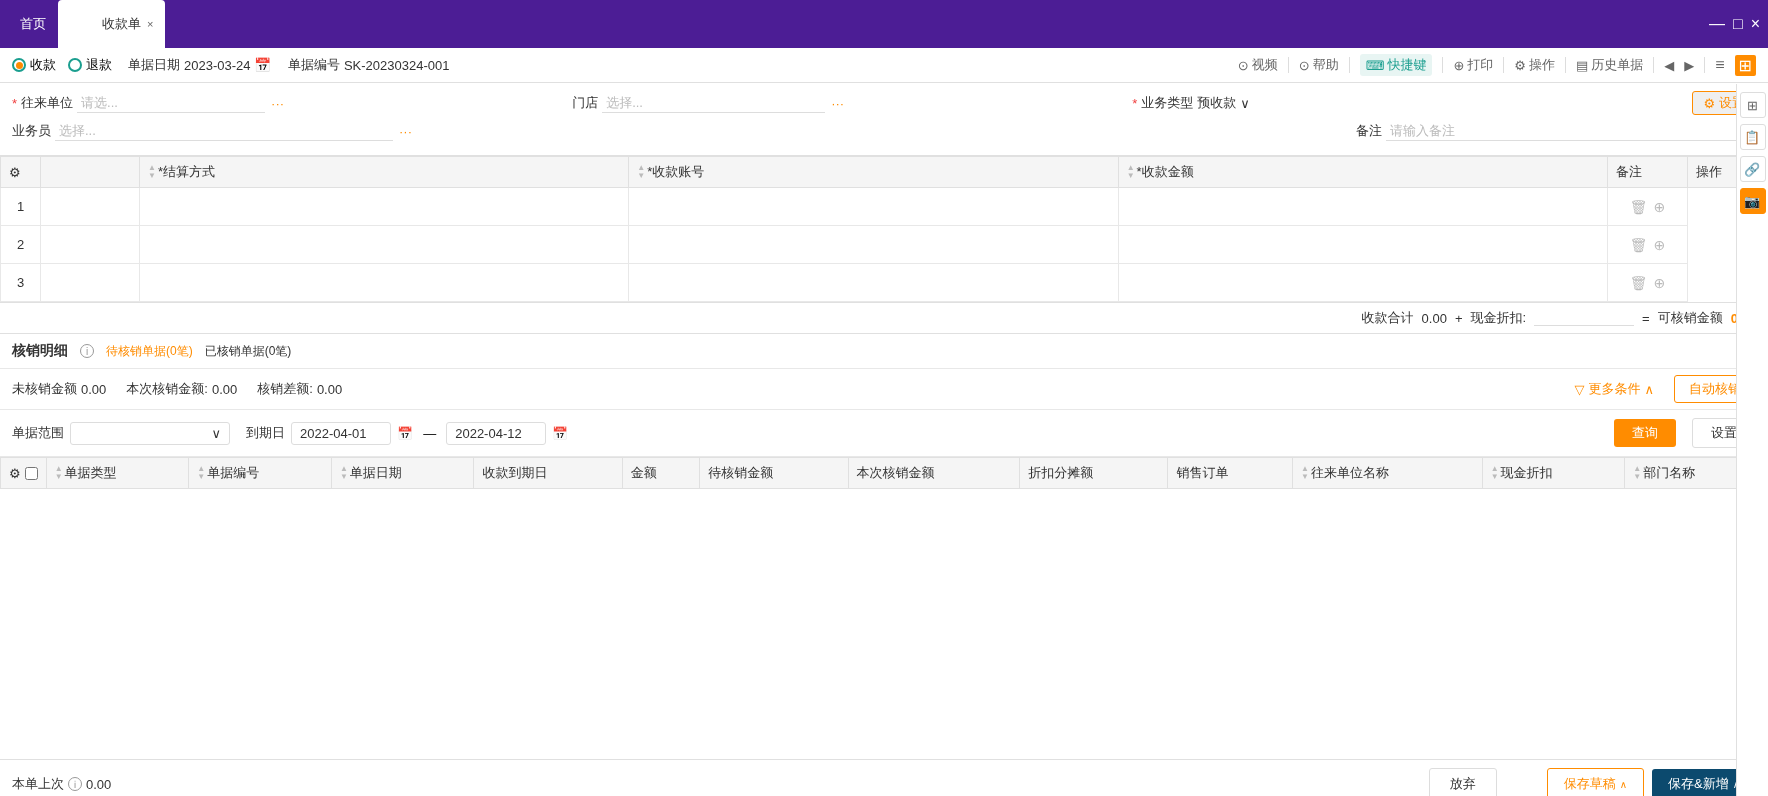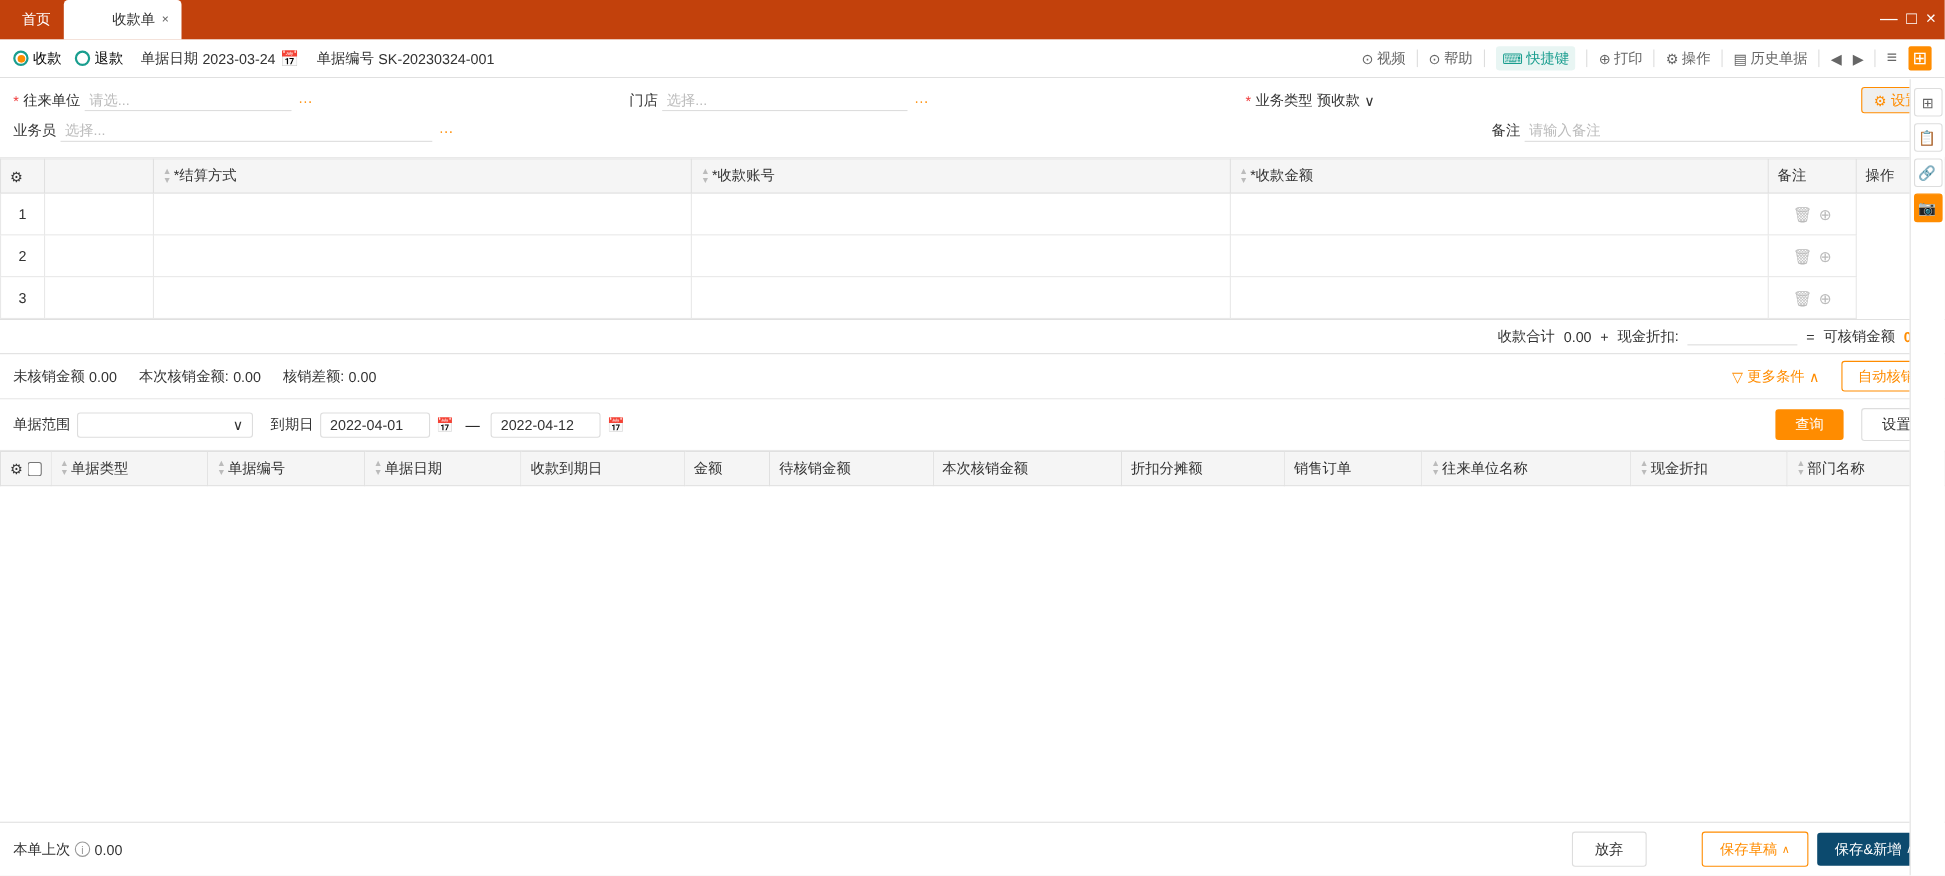--- a/index.html
+++ b/index.html
@@ -1,20 +1,20 @@
 <!DOCTYPE html>
 <html><head>
   <meta charset="utf-8">
   <style>
     * { box-sizing: border-box; margin: 0; padding: 0; font-family: 'Microsoft YaHei', Arial, sans-serif; font-size: 13px; }
     body { background: #f0f0f0; width: 1768px; height: 796px; overflow: hidden; }
 
     
     .top-nav {
-      display: flex; align-items: center; background: #c2410c; height: 36px; padding: 0 8px;
+      display: flex; align-items: center; background: #4c1d95; height: 48px; padding: 0 8px;
     }
     .nav-tab {
       display: flex; align-items: center; height: 100%; padding: 0 12px; color: #fff; cursor: pointer; font-size: 13px;
     }
     .nav-tab.home { background: transparent; }
     .nav-tab.active { background: #fff; color: #333; border-radius: 4px 4px 0 0; padding-left: 44px; }
     .nav-tab .close-icon { margin-left: 6px; color: #666; font-size: 11px; cursor: pointer; }
     .nav-spacer { flex: 1; }
     .nav-actions { display: flex; align-items: center; gap: 8px; color: #fff; }
     .nav-actions span { cursor: pointer; font-size: 16px; }
@@ -355,20 +355,26 @@
     <span class="summary-value">0.00</span>
     <span class="summary-text">+</span>
     <span class="summary-text">现金折扣:</span>
     <input class="summary-input" style="">
     <span class="summary-text">=</span>
     <span class="summary-text">可核销金额</span>
     <span class="summary-orange">0.00</span>
   </div>
 
   <div class="reconcile-section">
+    <div class="reconcile-header">
+      <span class="reconcile-title">核销明细</span>
+      <span class="info-icon">i</span>
+      <span class="pending-tab">待核销单据(0笔)</span>
+      <span class="done-tab">已核销单据(0笔)</span>
+    </div>
 
     <div class="reconcile-stats">
       <div class="stat-item">
         <span class="stat-label">未核销金额</span>
         <span>0.00</span>
       </div>
       <div class="stat-item">
         <span class="stat-label">本次核销金额:</span>
         <span>0.00</span>
       </div>

